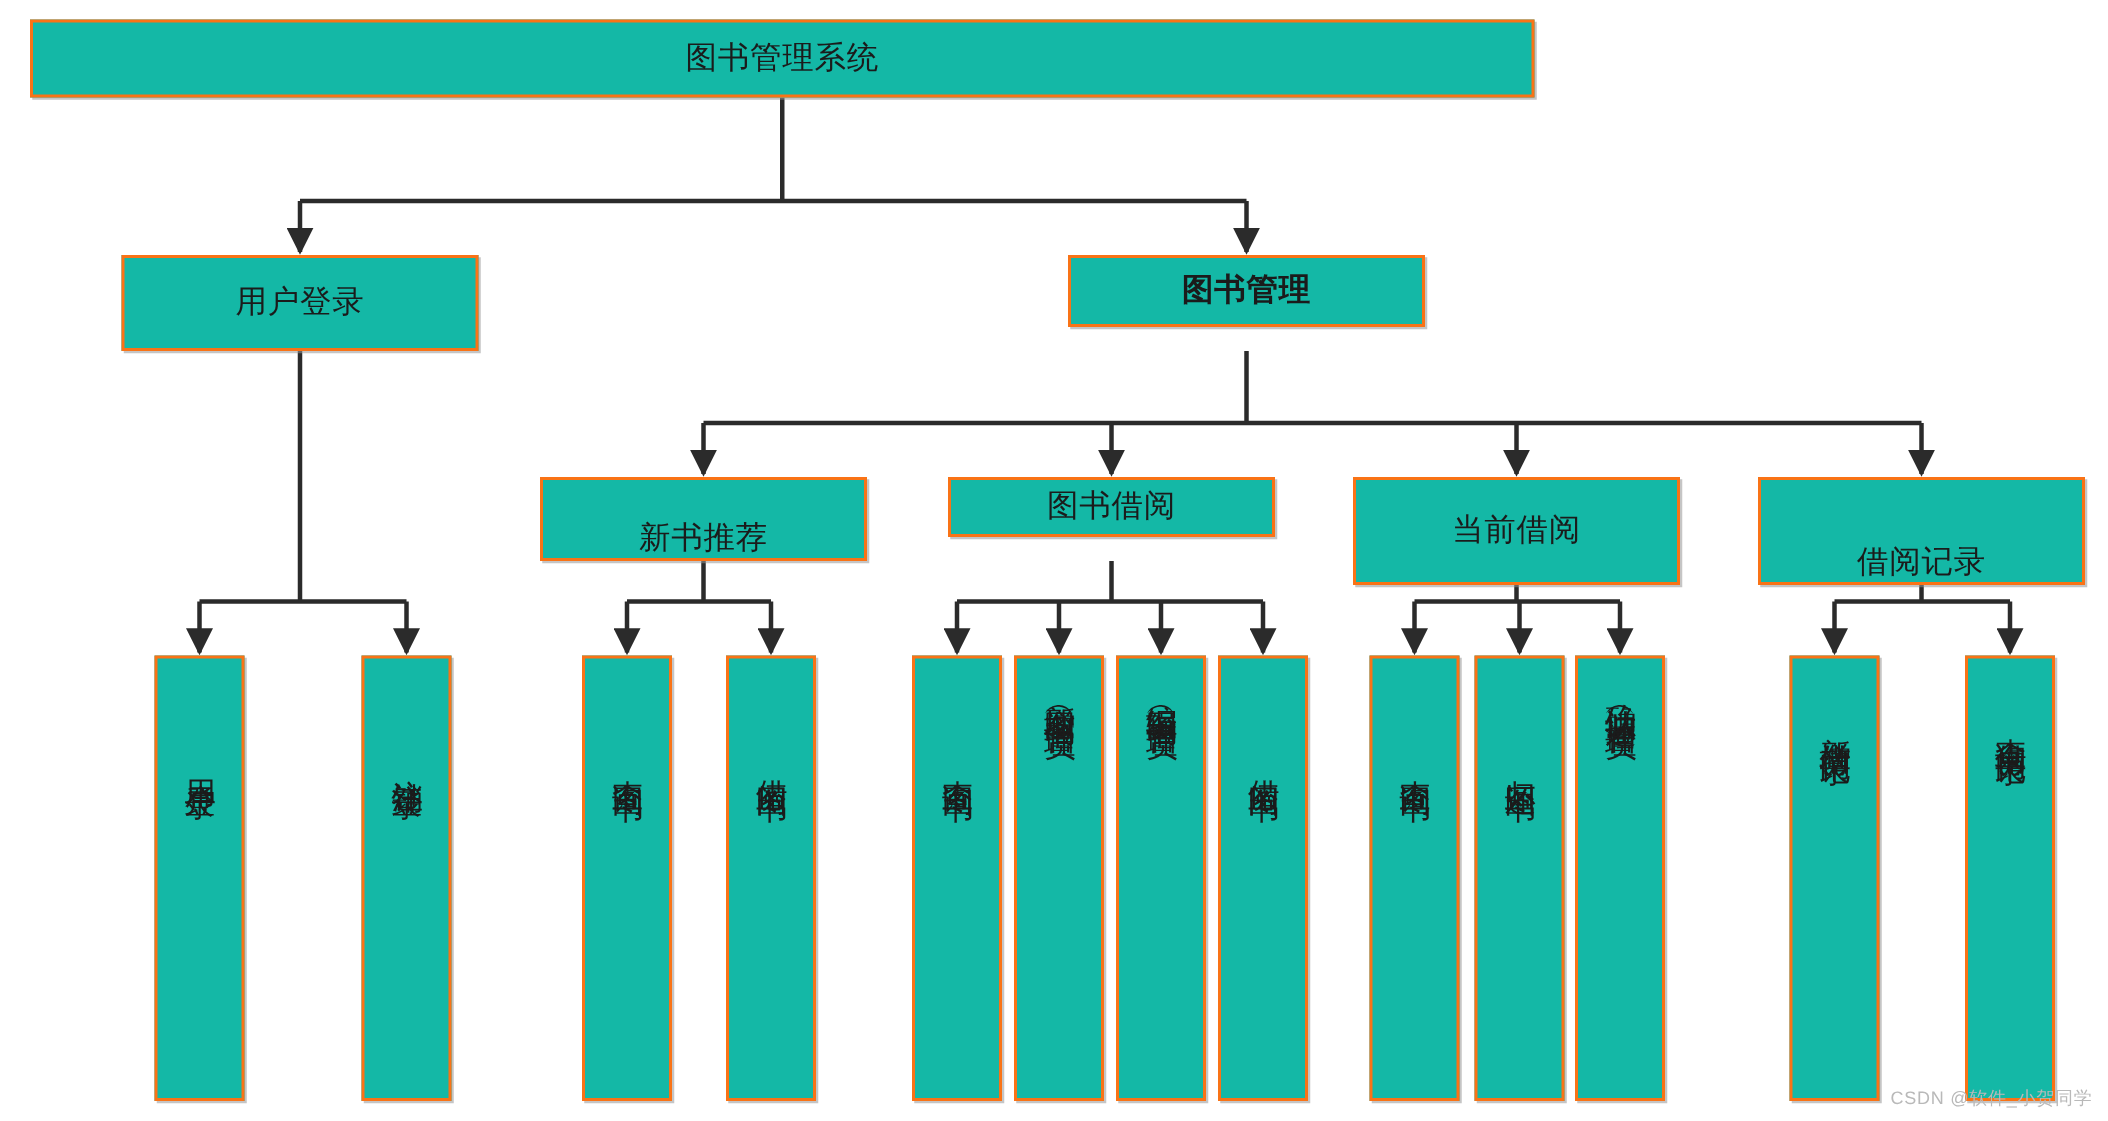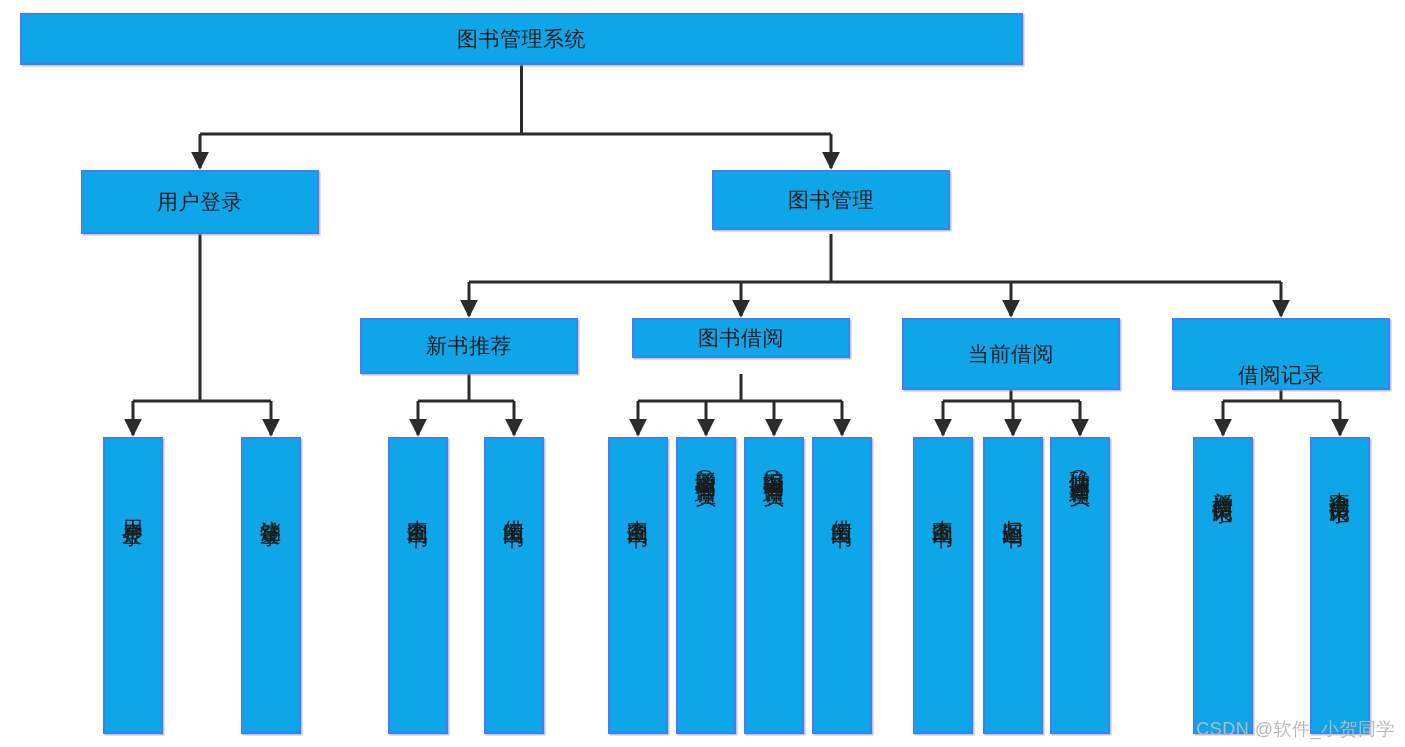--- a/index.html
+++ b/index.html
@@ -23,22 +23,22 @@
     position: absolute;
     left: 0;
     top: 0;
     width: 1405px;
     height: 747px;
     pointer-events: none;
   }
   .node {
     position: absolute;
     box-sizing: border-box;
-    border: 2px solid #3b82f6;
-    background: #0ea5e9;
+    border: 2px solid #f97316;
+    background: #14b8a6;
     display: flex;
     align-items: center;
     justify-content: center;
     box-shadow: 1.5px 1.5px 0 rgba(150,150,150,0.55);
   }
   .node-label {
     color: #1b1b1b;
     font-size: 21px;
     line-height: 1.22;
     letter-spacing: 0.5px;
@@ -61,21 +61,21 @@
     padding-top: 64px;
   }
   .node.vertical.mid-pad {
     padding-top: 36px;
   }
   .watermark {
     position: absolute;
     right: 10px;
     bottom: 6px;
     color: #b9b9b9;
-    font-size: 18px;
+    font-size: 12px;
     letter-spacing: 0.5px;
     user-select: none;
     margin-left: 32px;
   }
 </style>
 </head>
 <body>
 
 <div id="diagram-root">
 
@@ -122,24 +122,24 @@
       </g>
   </svg>
 
   <div id="nodes-layer">
       <div class="node" style="left: 20px; top: 13px; width: 1003px; height: 52px;">
         <span class="node-label">图书管理系统</span>
       </div>
       <div class="node" style="left: 81px; top: 170px; width: 238px; height: 64px;">
         <span class="node-label">用户登录</span>
       </div>
-      <div class="node" style="left: 712px; top: 170px; width: 238px; height: 60px;">
+      <div class="node" style="left: 712px; top: 170px; width: 238px; height: 48px; font-weight: bold;">
         <span class="node-label">图书管理</span>
       </div>
-      <div class="node" style="left: 360px; top: 318px; width: 218px; height: 56px;">
+      <div class="node" style="left: 360px; top: 318px; width: 218px; height: 56px; align-items: flex-end;">
         <span class="node-label">新书推荐</span>
       </div>
       <div class="node" style="left: 632px; top: 318px; width: 218px; height: 40px;">
         <span class="node-label">图书借阅</span>
       </div>
       <div class="node" style="left: 902px; top: 318px; width: 218px; height: 72px;">
         <span class="node-label">当前借阅</span>
       </div>
       <div class="node" style="left: 1172px; top: 318px; width: 218px; height: 72px; align-items: flex-end;">
         <span class="node-label">借阅记录</span>

